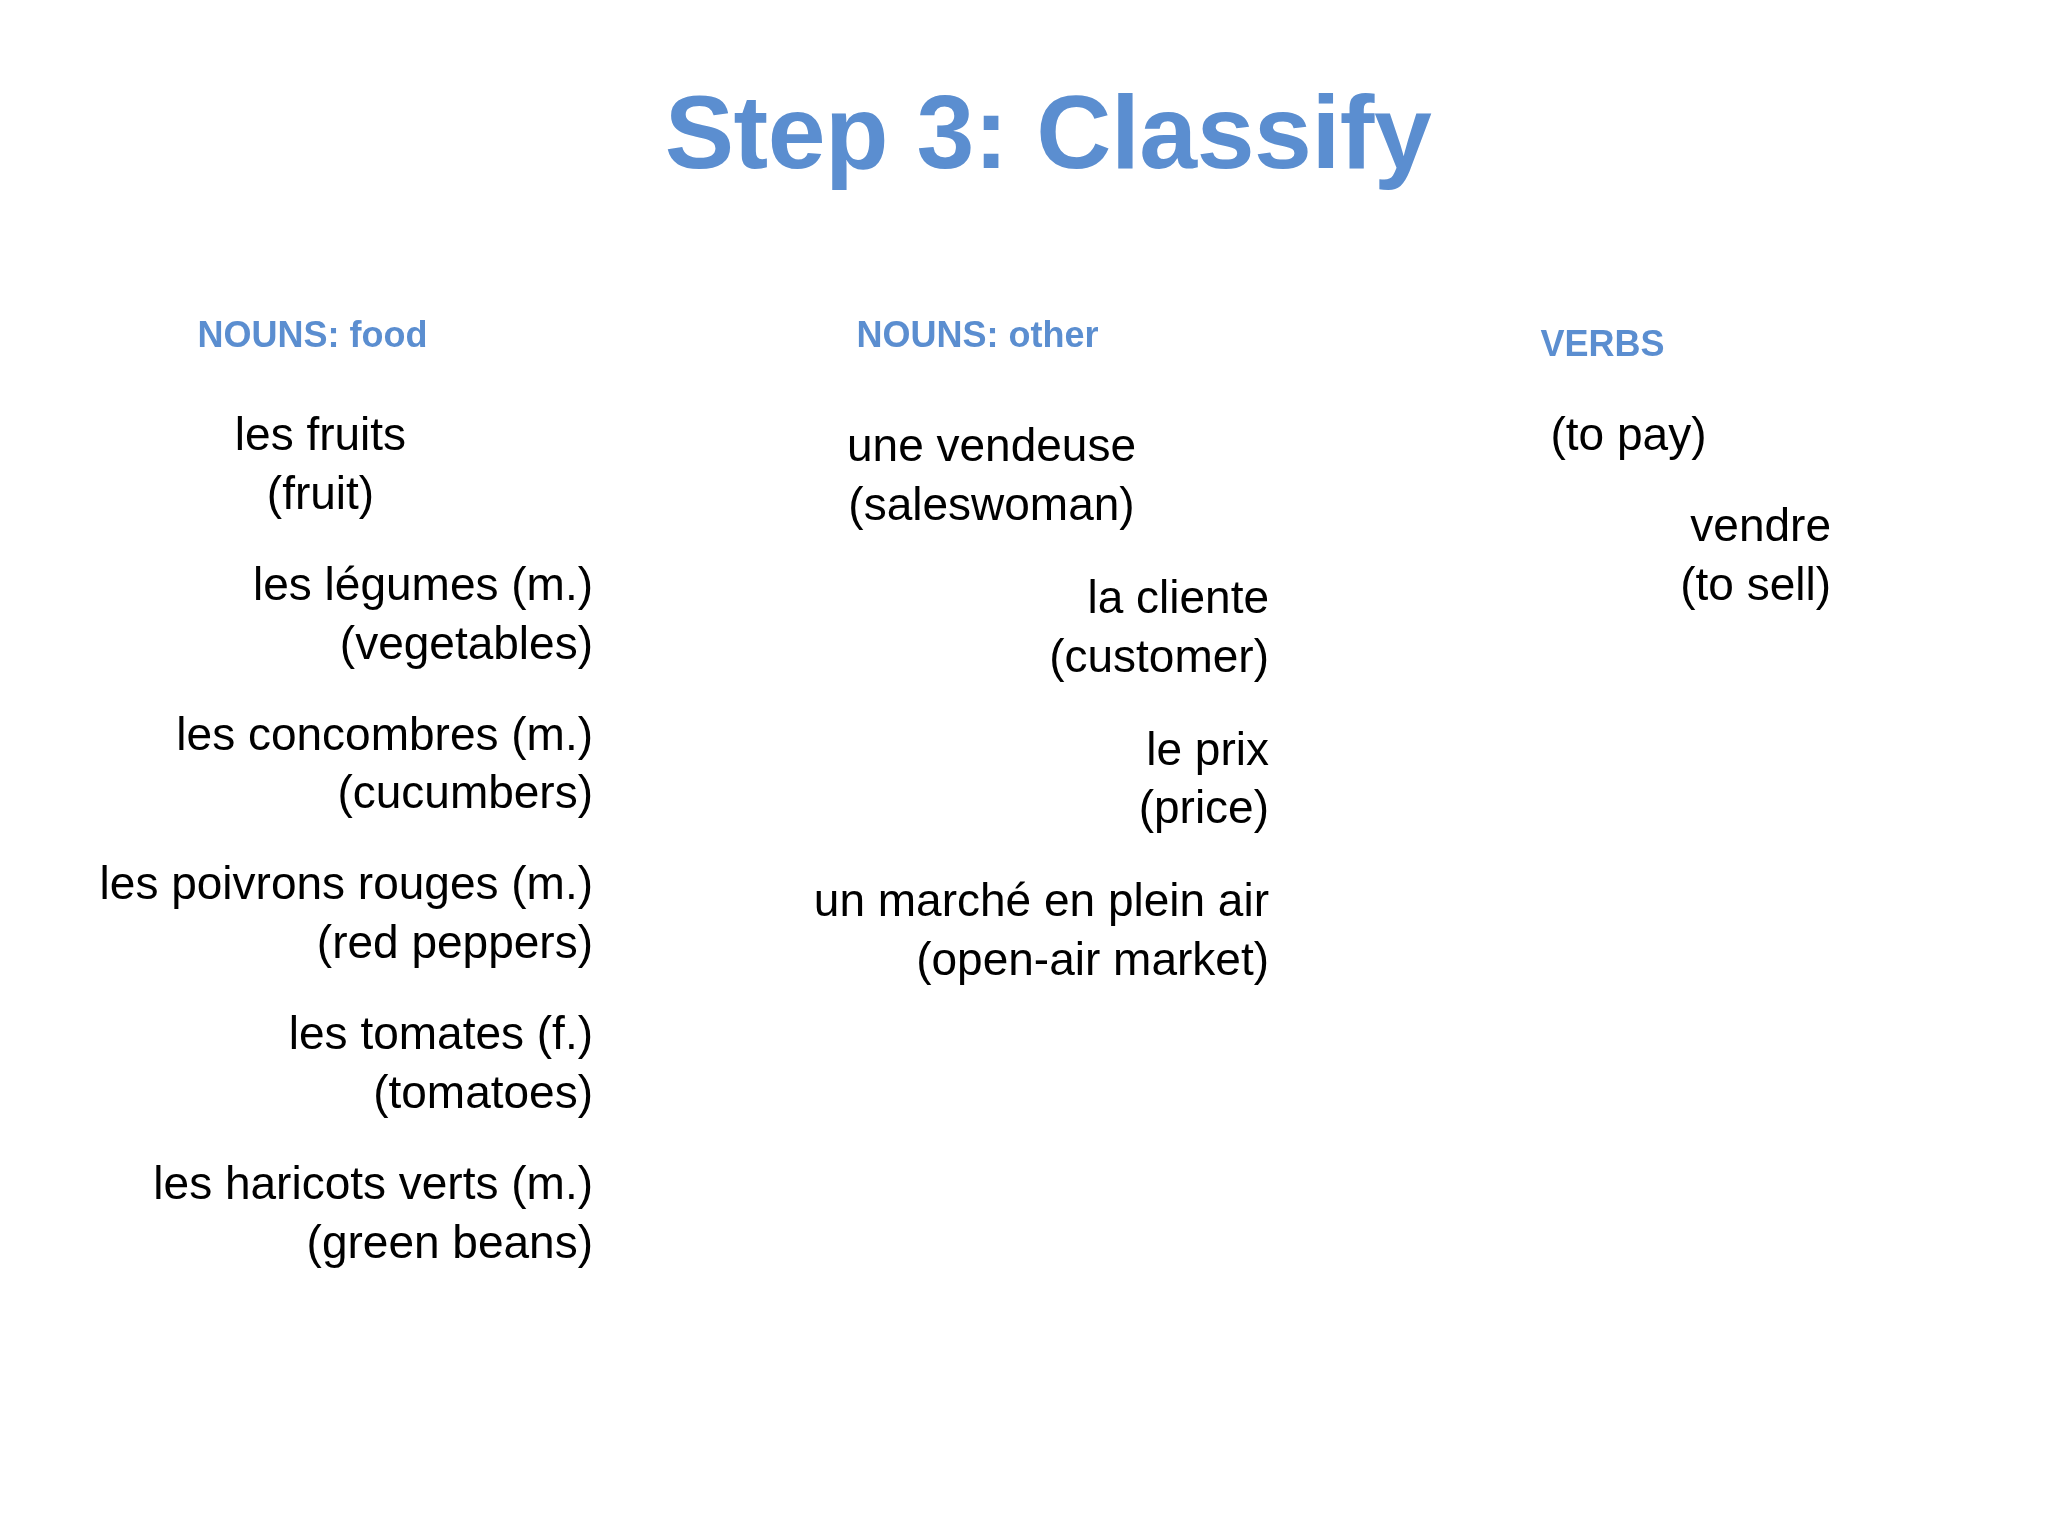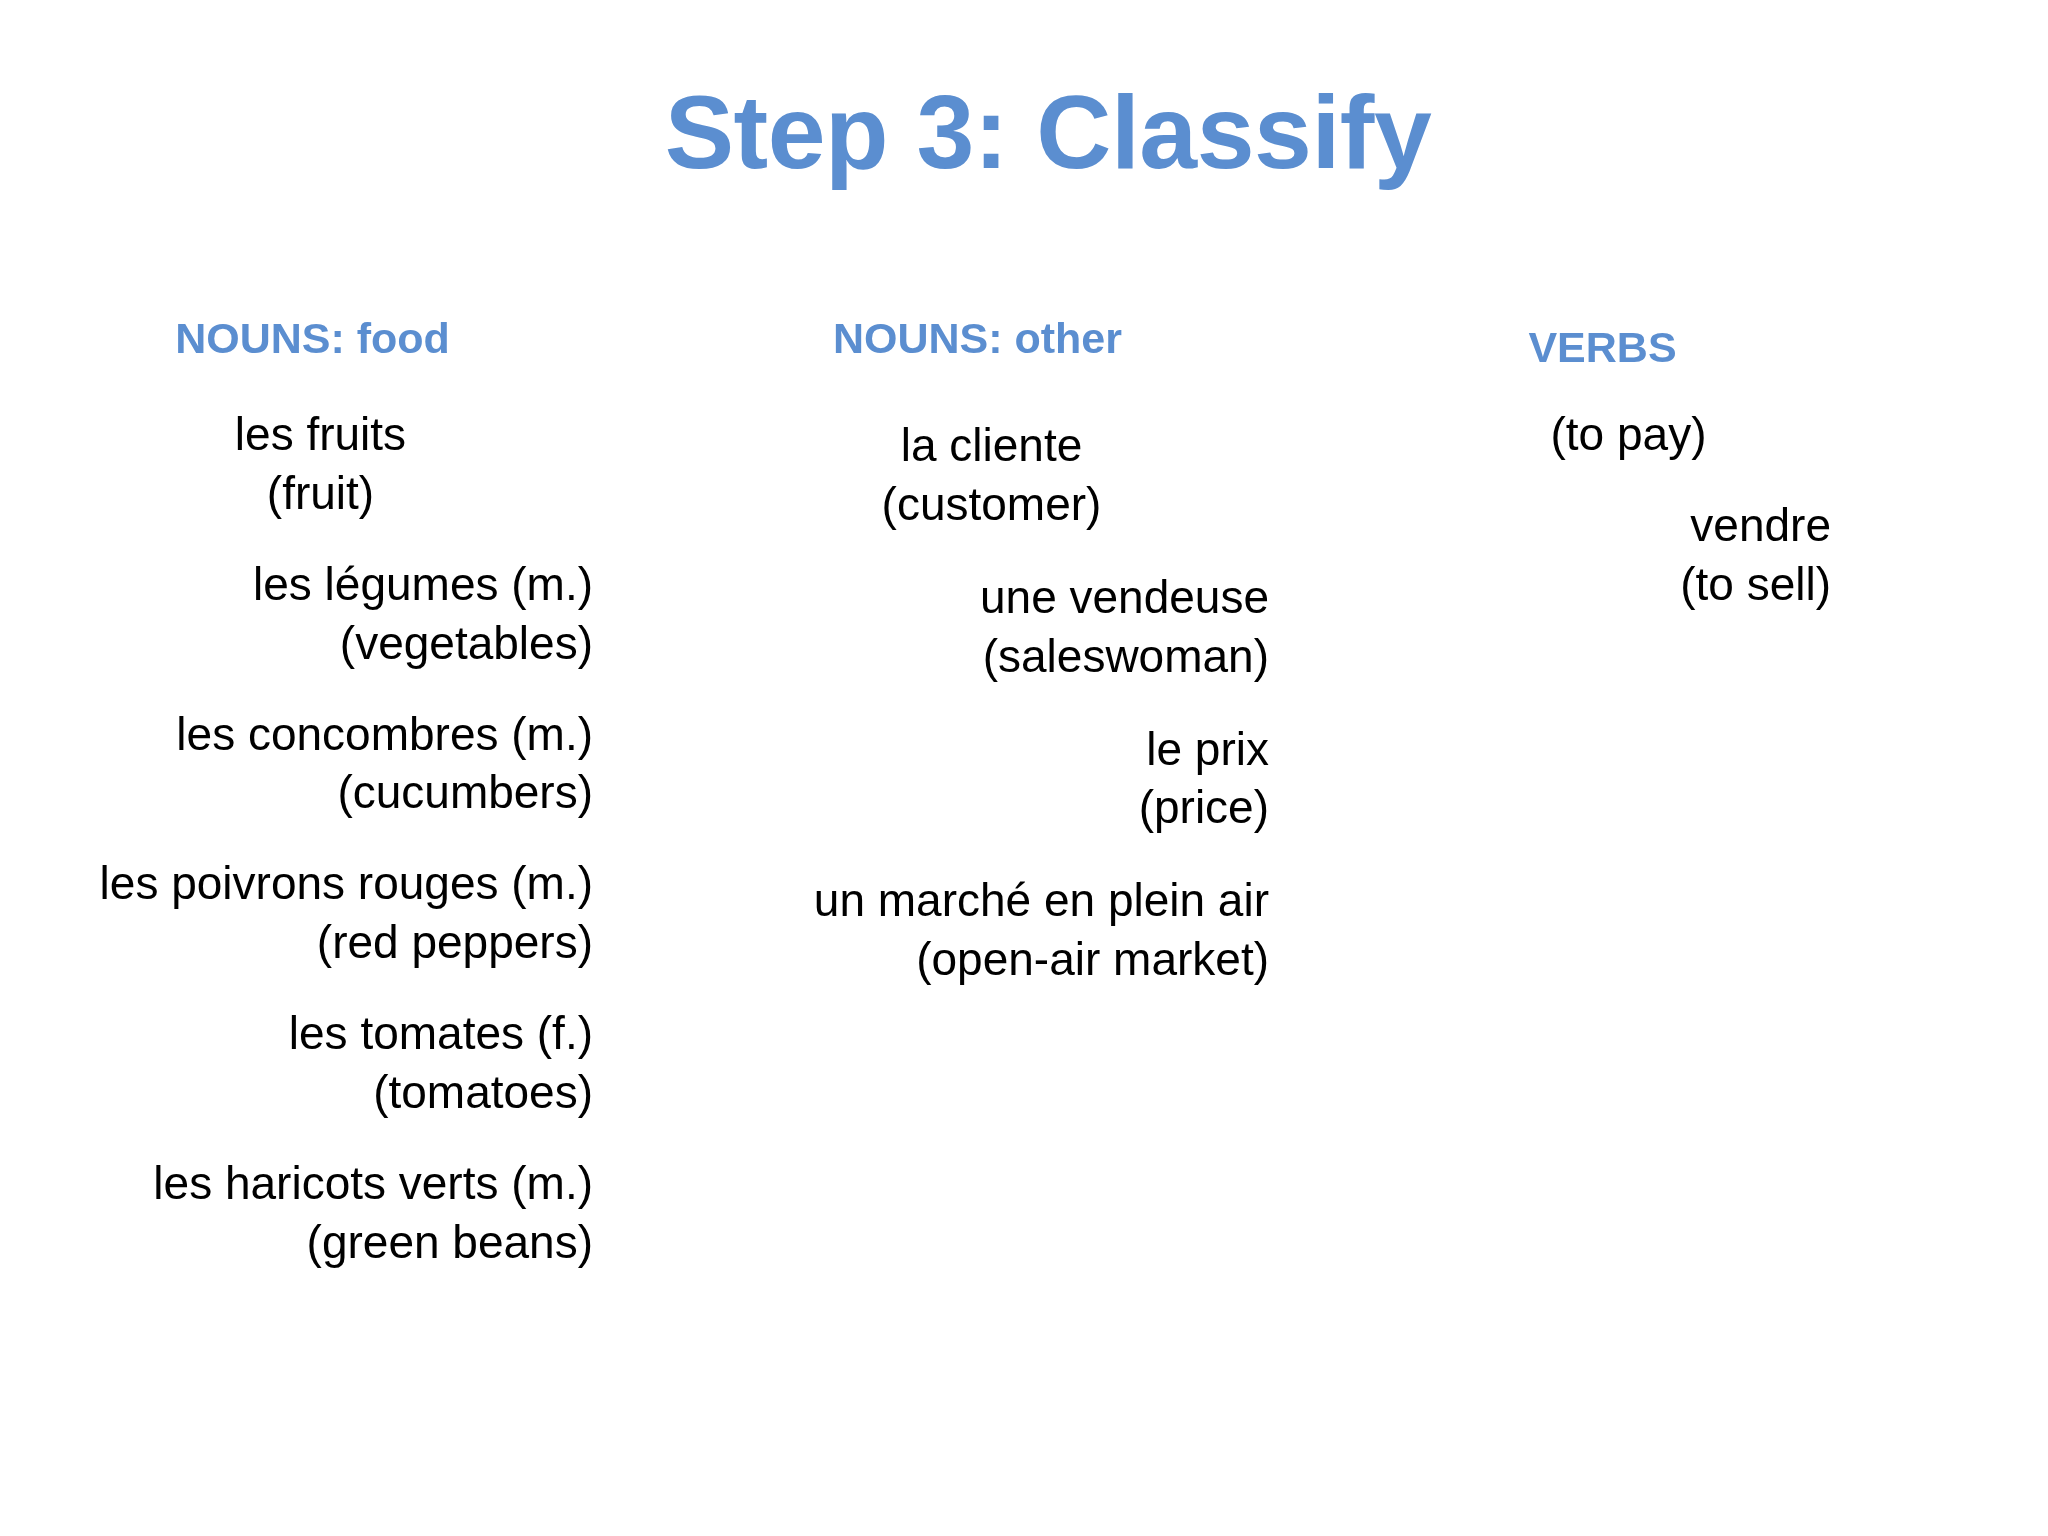--- a/index.html
+++ b/index.html
@@ -58,21 +58,21 @@
   .column-nouns-food  { left: 40px;   width: 545px; }
   .column-nouns-other { left: 700px;  width: 555px; }
   .column-verbs       { left: 1400px; width: 405px; }
 
   .column-header {
     position: absolute;
     left: 0;
     width: 100%;
     text-align: center;
     color: #5b8ed0;
-    font-size: 43px;
+    font-size: 36px;
     font-weight: 600;
     line-height: 1.1;
     white-space: nowrap;
   }
 
   .column-nouns-food  .column-header { top: 315px; }
   .column-nouns-other .column-header { top: 315px; }
   .column-verbs       .column-header { top: 324px; padding-right: 48px; }
 
   .entries {
@@ -140,26 +140,26 @@
           <span class="entry-term">les haricots verts (m.)</span>
           <span class="entry-gloss">(green beans)</span>
         </div>
       </div>
     </div>
 
     <div class="column column-nouns-other">
       <div class="column-header">NOUNS: other</div>
       <div class="entries">
         <div class="entry">
+          <span class="entry-term">une vendeuse</span>
+          <span class="entry-gloss">(saleswoman)</span>
+        </div>
+        <div class="entry">
           <span class="entry-term">la cliente</span>
           <span class="entry-gloss">(customer)</span>
-        </div>
-        <div class="entry">
-          <span class="entry-term">une vendeuse</span>
-          <span class="entry-gloss">(saleswoman)</span>
         </div>
         <div class="entry">
           <span class="entry-term">le prix</span>
           <span class="entry-gloss">(price)</span>
         </div>
         <div class="entry">
           <span class="entry-term">un marché en plein air</span>
           <span class="entry-gloss">(open-air market)</span>
         </div>
       </div>

